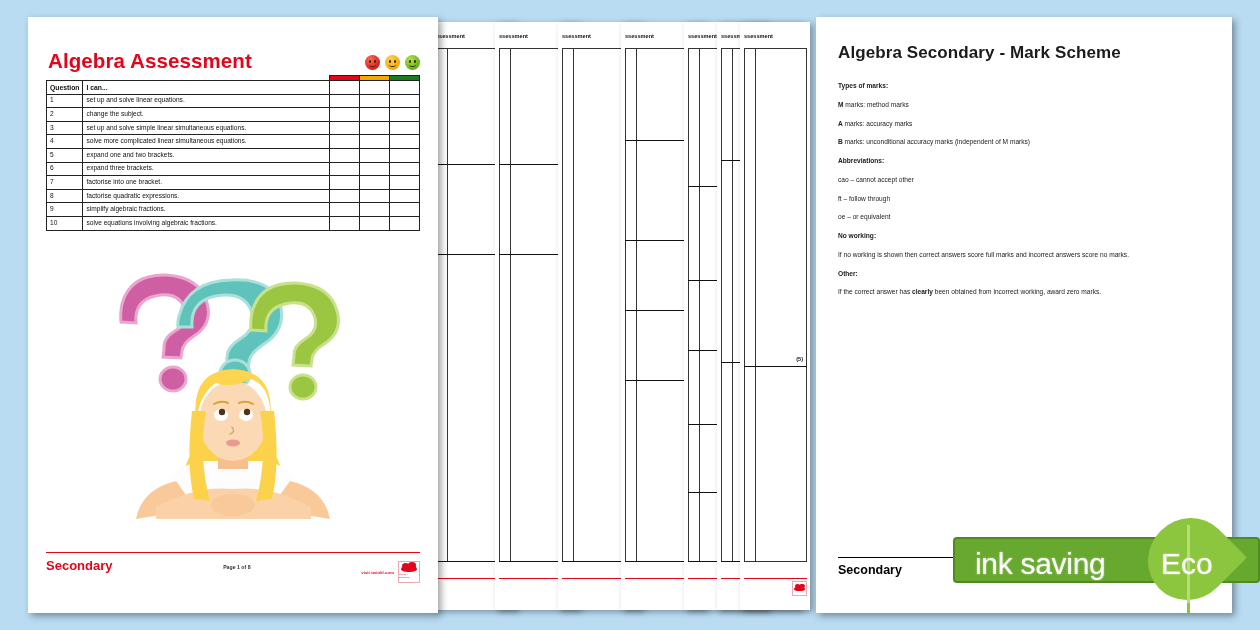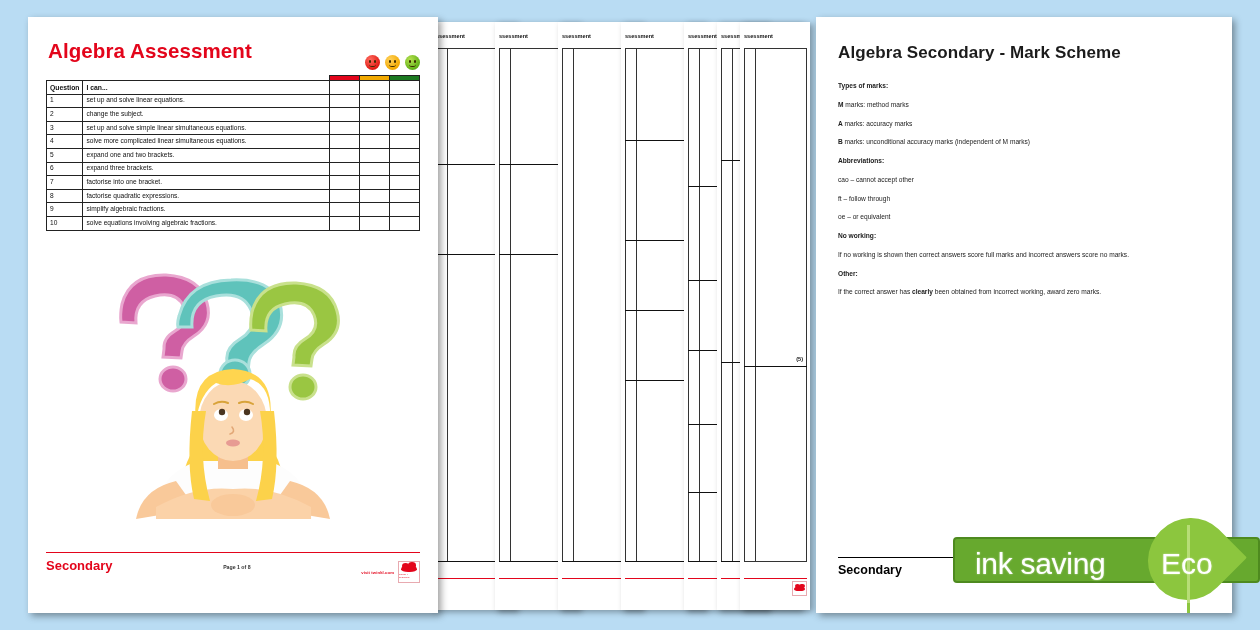--- a/index.html
+++ b/index.html
@@ -21,21 +21,21 @@
     box-shadow: 3px 3px 7px rgba(0,0,0,.38);
   }
 
   
   #cover-page {
     left: 28px; top: 17px;
     width: 410px; height: 596px;
     padding: 0;
     z-index: 40;
   }
-  .cover-inner { position: absolute; inset: 0; padding: 22px 18px 0 18px; }
+  .cover-inner { position: absolute; inset: 0; padding: 32px 18px 0 18px; }
 
   .cover-title {
     color: #e3051b;
     font-size: 20.5px;
     font-weight: bold;
     letter-spacing: .1px;
     margin-left: 2px;
   }
 
   

